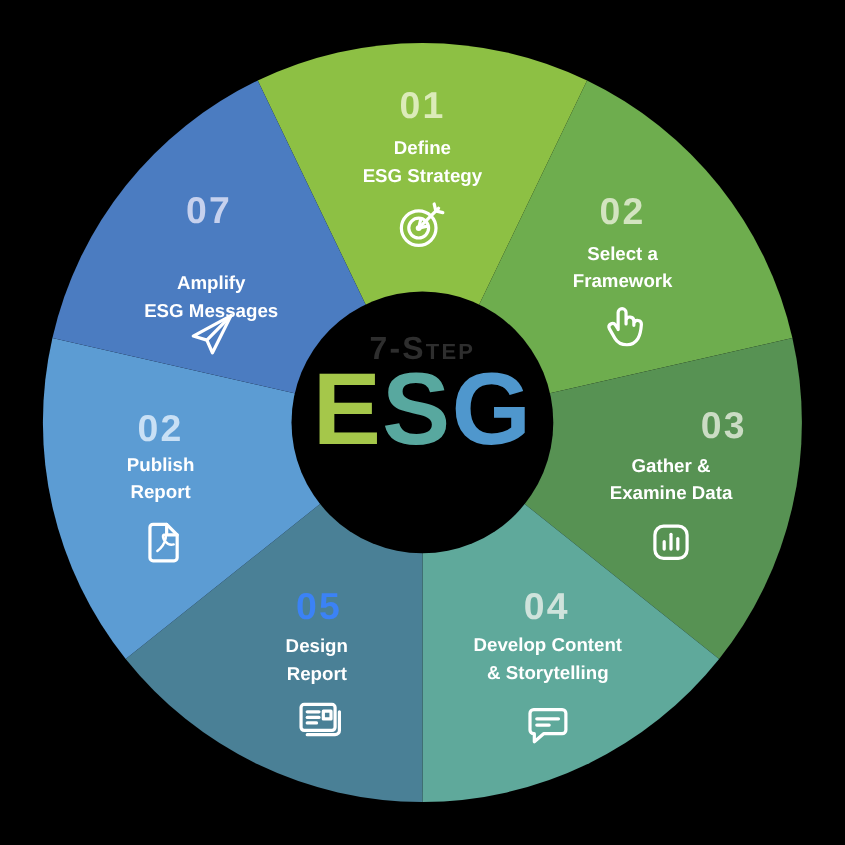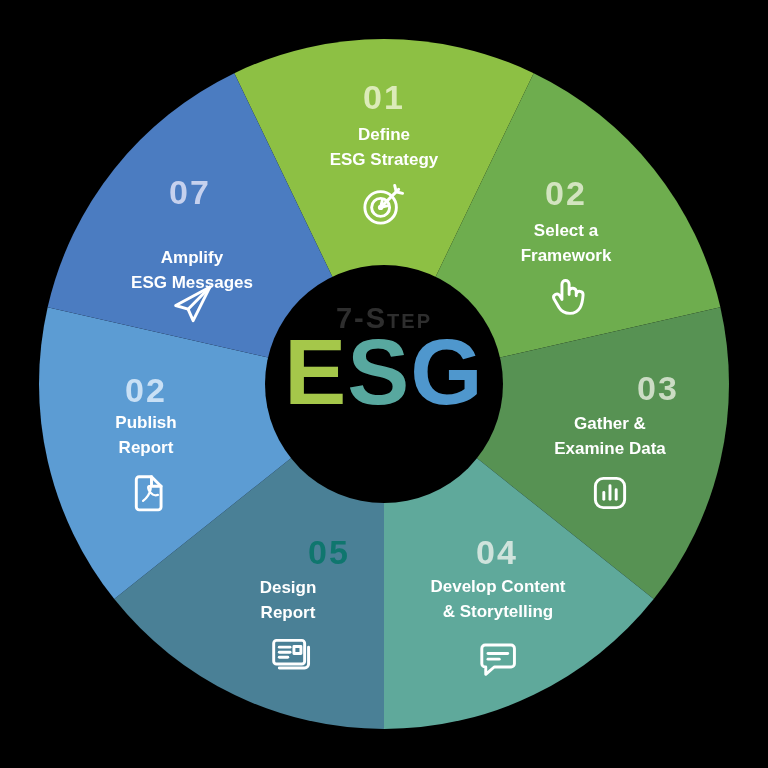--- a/index.html
+++ b/index.html
@@ -115,21 +115,21 @@
       <div class="step-label" style="color: rgb(255, 255, 255); left: 498px; top: 599px;">Develop Content<br>&amp; Storytelling</div>
       <div class="step-icon" style="left: 497px; top: 658px;">
         <svg viewBox="0 0 48 48">
           <g fill="none" stroke="#ffffff" stroke-width="2.6" stroke-linecap="round" stroke-linejoin="round">
      <path d="M13.5 12.5 h23 a3 3 0 0 1 3 3 v13.5 a3 3 0 0 1 -3 3 H21.5 l-7.5 6.5 v-6.5 h-0.5 a3 3 0 0 1 -3 -3 V15.5 a3 3 0 0 1 3 -3 Z"></path>
      <path d="M16 20 h17.5"></path>
             <path d="M16 25 h10"></path>
           </g>
         </svg>
       </div>
-      <div class="step-number" style="left: 290px; top: 552px; color: #0f766e; margin-left: 39px;">05</div>
+      <div class="step-number" style="left: 290px; top: 552px; color: #3b82f6;">05</div>
       <div class="step-label" style="color: rgb(255, 255, 255); left: 288px; top: 600px;">Design<br>Report</div>
       <div class="step-icon" style="left: 290px; top: 655px;">
         <svg viewBox="0 0 48 48">
           <g fill="none" stroke="#ffffff" stroke-width="2.6" stroke-linecap="round" stroke-linejoin="round">
      <rect x="9.5" y="11" width="27.5" height="21" rx="2.5"></rect>
      <path d="M14.5 17 h9.5"></path>
             <path d="M14.5 21.5 h9.5"></path>
             <path d="M14.5 26 h7.5"></path>
      <rect x="27.5" y="16.5" width="6.2" height="6.2"></rect>
      <path d="M40.5 17 V32 a3.5 3.5 0 0 1 -3.5 3.5 H14.5"></path>

